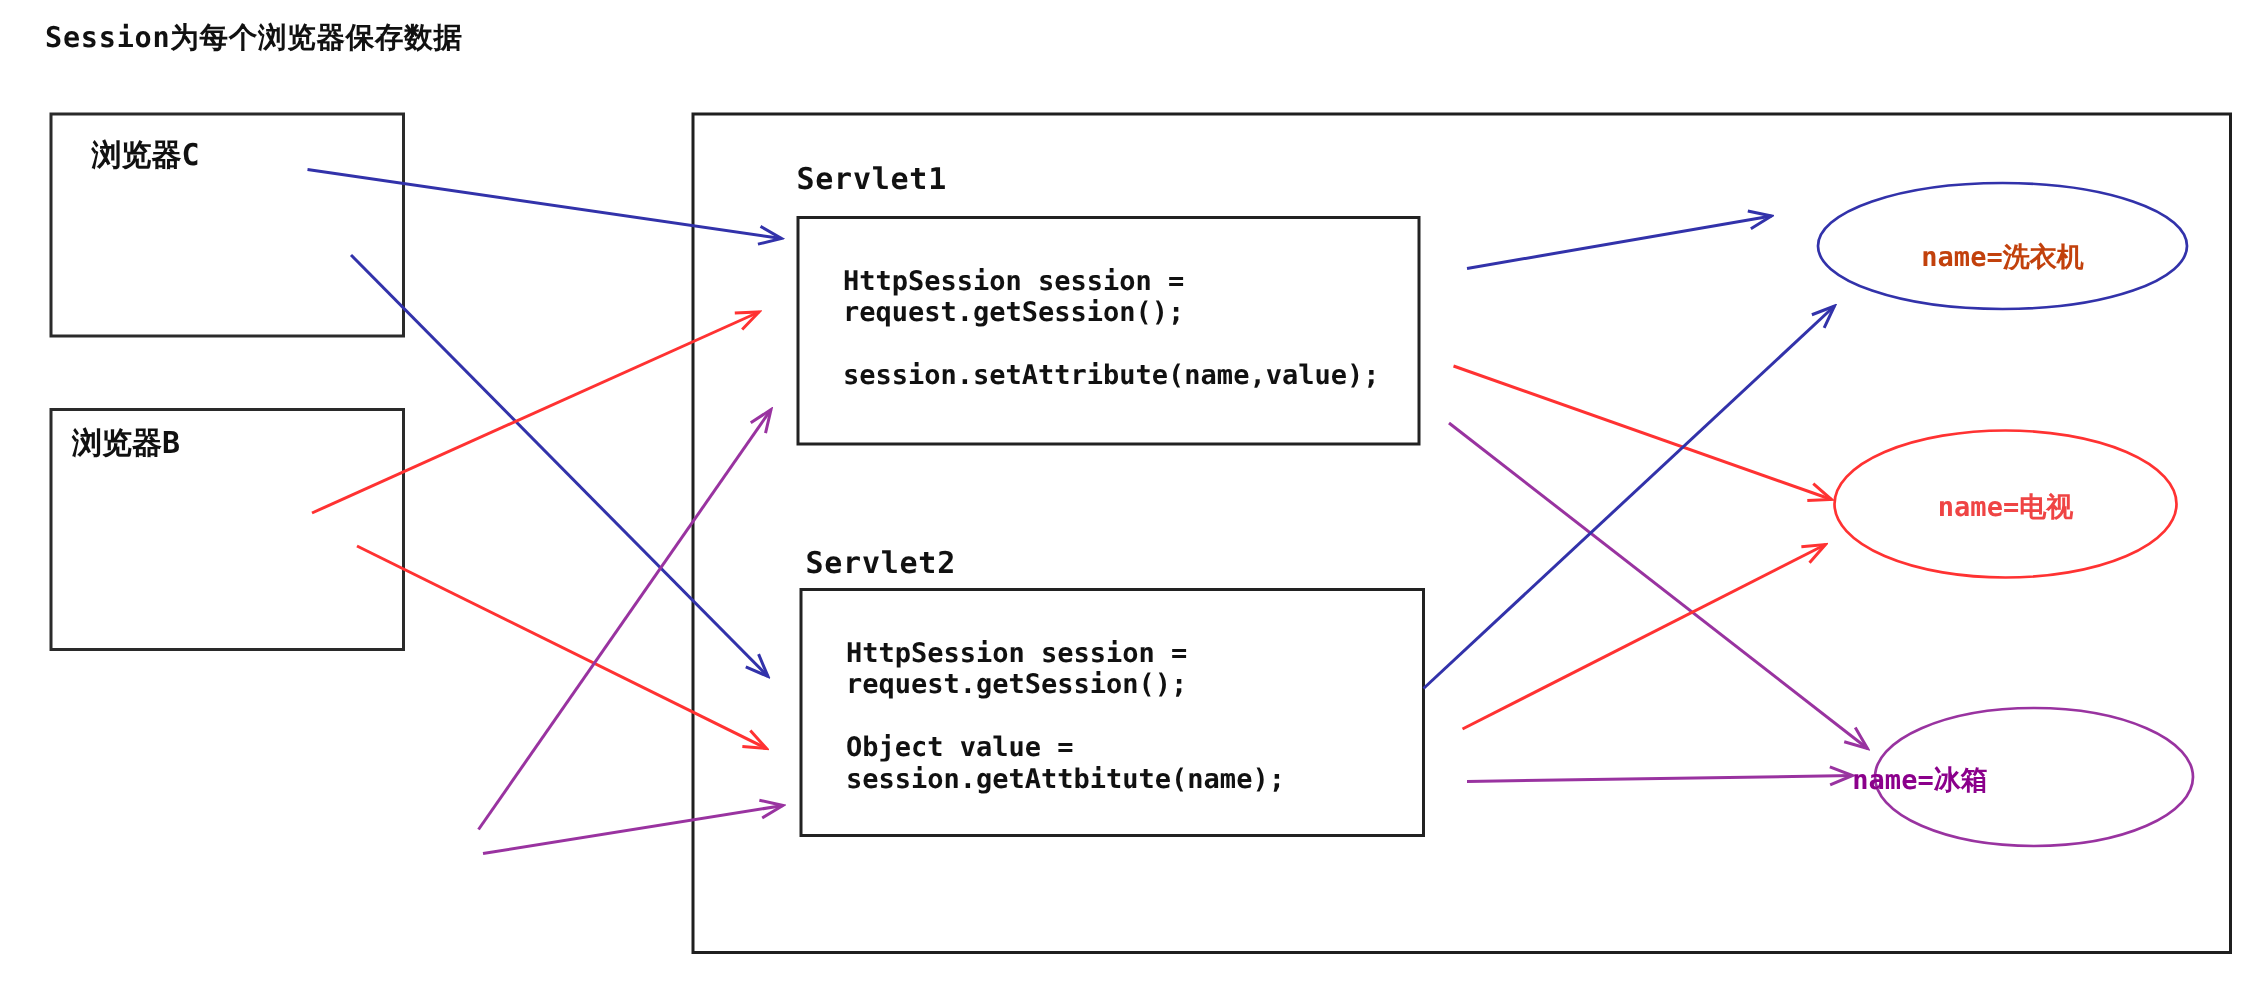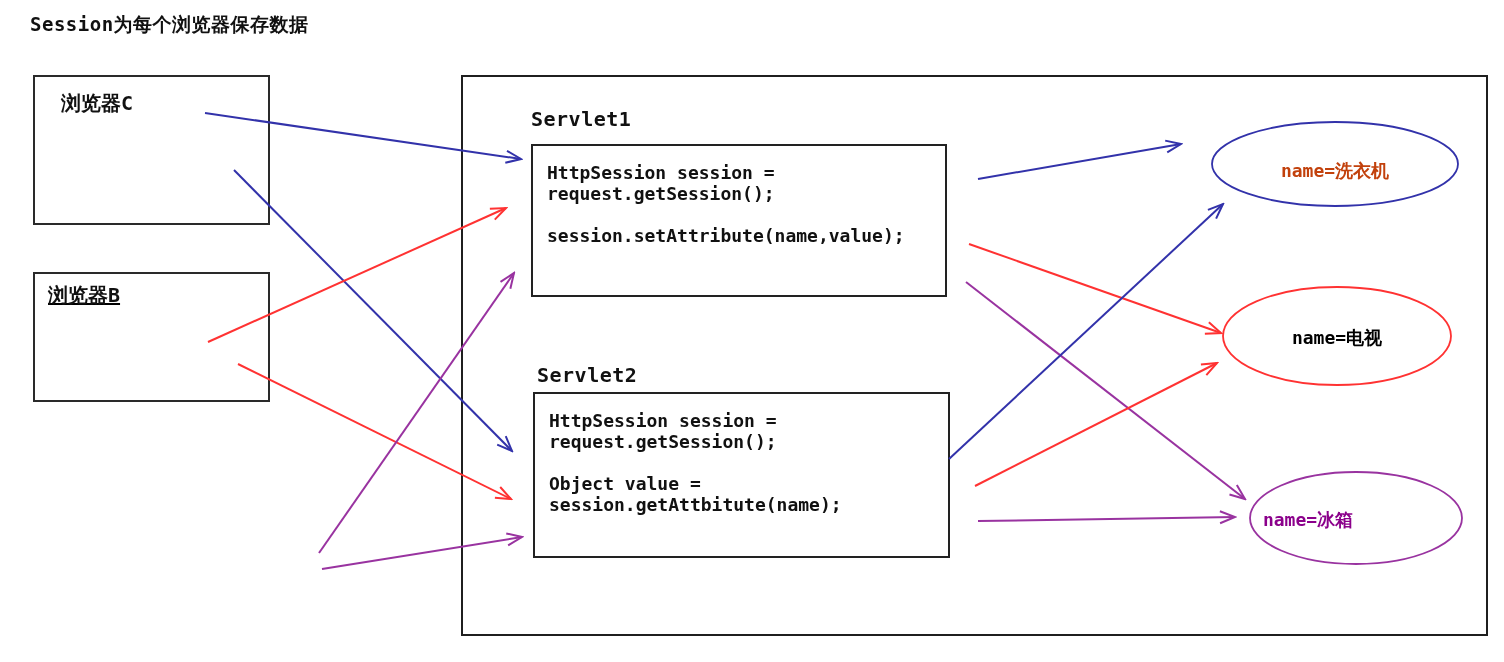--- a/index.html
+++ b/index.html
@@ -7,46 +7,46 @@
     position:relative;width:1504px;height:662px;background:#ffffff;overflow:hidden;
     font-family:"DejaVu Sans Mono","Liberation Mono",monospace;
     padding-left:28px;
   }
   .title{
     position:absolute;left:30px;top:12px;
     font-size:19px;font-weight:bold;color:#111111;letter-spacing:0.5px;
   }
   .box{position:absolute;border:2px solid #2a2a2a;background:transparent;box-sizing:border-box;}
   .browser-a{left:33px;top:75px;width:237px;height:150px;}
-  .browser-b{left:33px;top:272px;width:237px;height:130px;text-decoration:underline;}
+  .browser-b{left:33px;top:272px;width:237px;height:162px;}
   .browser-c{left:30px;top:482px;width:237px;height:144px;}
   .box-label{display:block;font-size:20px;font-weight:bold;color:#111111;}
   .browser-a .box-label{margin:13px 0 0 26px;}
   .browser-b .box-label{margin:8px 0 0 13px;}
   .browser-c .box-label{margin:9px 0 0 12px;}
   .container-box{left:461px;top:75px;width:1027px;height:561px;border-color:#1f1f1f;}
   .servlet-label{position:absolute;font-size:20px;font-weight:bold;color:#111111;letter-spacing:0.5px;}
   .servlet1-label{left:531px;top:107px;}
   .servlet2-label{left:537px;top:363px;}
   .servlet-box{border:2px solid #222222;}
   .servlet1-box{left:531px;top:144px;width:416px;height:153px;}
   .servlet2-box{left:533px;top:392px;width:417px;height:166px;}
   .code{
-    margin:0;padding:16px 0 0 14px;white-space:pre;
+    margin:15px;padding:16px 0 0 14px;white-space:pre;
     font-family:"DejaVu Sans Mono","Liberation Mono",monospace;
     font-size:18px;line-height:21px;font-weight:bold;color:#111111;
   }
   .overlay{position:absolute;left:0;top:0;width:1504px;height:662px;pointer-events:none;}
   .session-label{
     position:absolute;transform:translate(-50%,-50%);
     font-size:18px;font-weight:bold;white-space:nowrap;
   }
   .session-label-0{left:1335px;top:171px;}
   .session-label-1{left:1337px;top:338px;}
-  .session-label-2{left:1308px;top:520px;}
+  .session-label-2{left:1280px;top:520px;}
 </style>
 </head>
 <body>
 
 <div class="stage">
 
   <div class="title">Session为每个浏览器保存数据</div>
 
   <div class="box browser-a">
     <span class="box-label">浏览器C</span>
@@ -101,16 +101,16 @@
         <line x1="978" y1="179" x2="1181" y2="144" stroke="#3232aa" stroke-width="2" marker-end="url(#arrow-blue)"></line>
         <line x1="969" y1="244" x2="1221" y2="333" stroke="#ff3232" stroke-width="2" marker-end="url(#arrow-red)"></line>
         <line x1="966" y1="282" x2="1245" y2="499" stroke="#9933a0" stroke-width="2" marker-end="url(#arrow-purple)"></line>
         <line x1="949" y1="459" x2="1223" y2="204" stroke="#3232aa" stroke-width="2" marker-end="url(#arrow-blue)"></line>
         <line x1="975" y1="486" x2="1217" y2="363" stroke="#ff3232" stroke-width="2" marker-end="url(#arrow-red)"></line>
         <line x1="978" y1="521" x2="1235" y2="517" stroke="#9933a0" stroke-width="2" marker-end="url(#arrow-purple)"></line>
       </g>
   </svg>
 
   <div class="session-label session-label-0" style="color: #c2410c;">name=洗衣机</div>
-  <div class="session-label session-label-1" style="color: #000000;">name=电视</div>
+  <div class="session-label session-label-1" style="color: #ef4444;">name=电视</div>
   <div class="session-label session-label-2" style="color: rgb(139, 0, 139);">name=冰箱</div>
 
 </div>
 
 </body></html>

